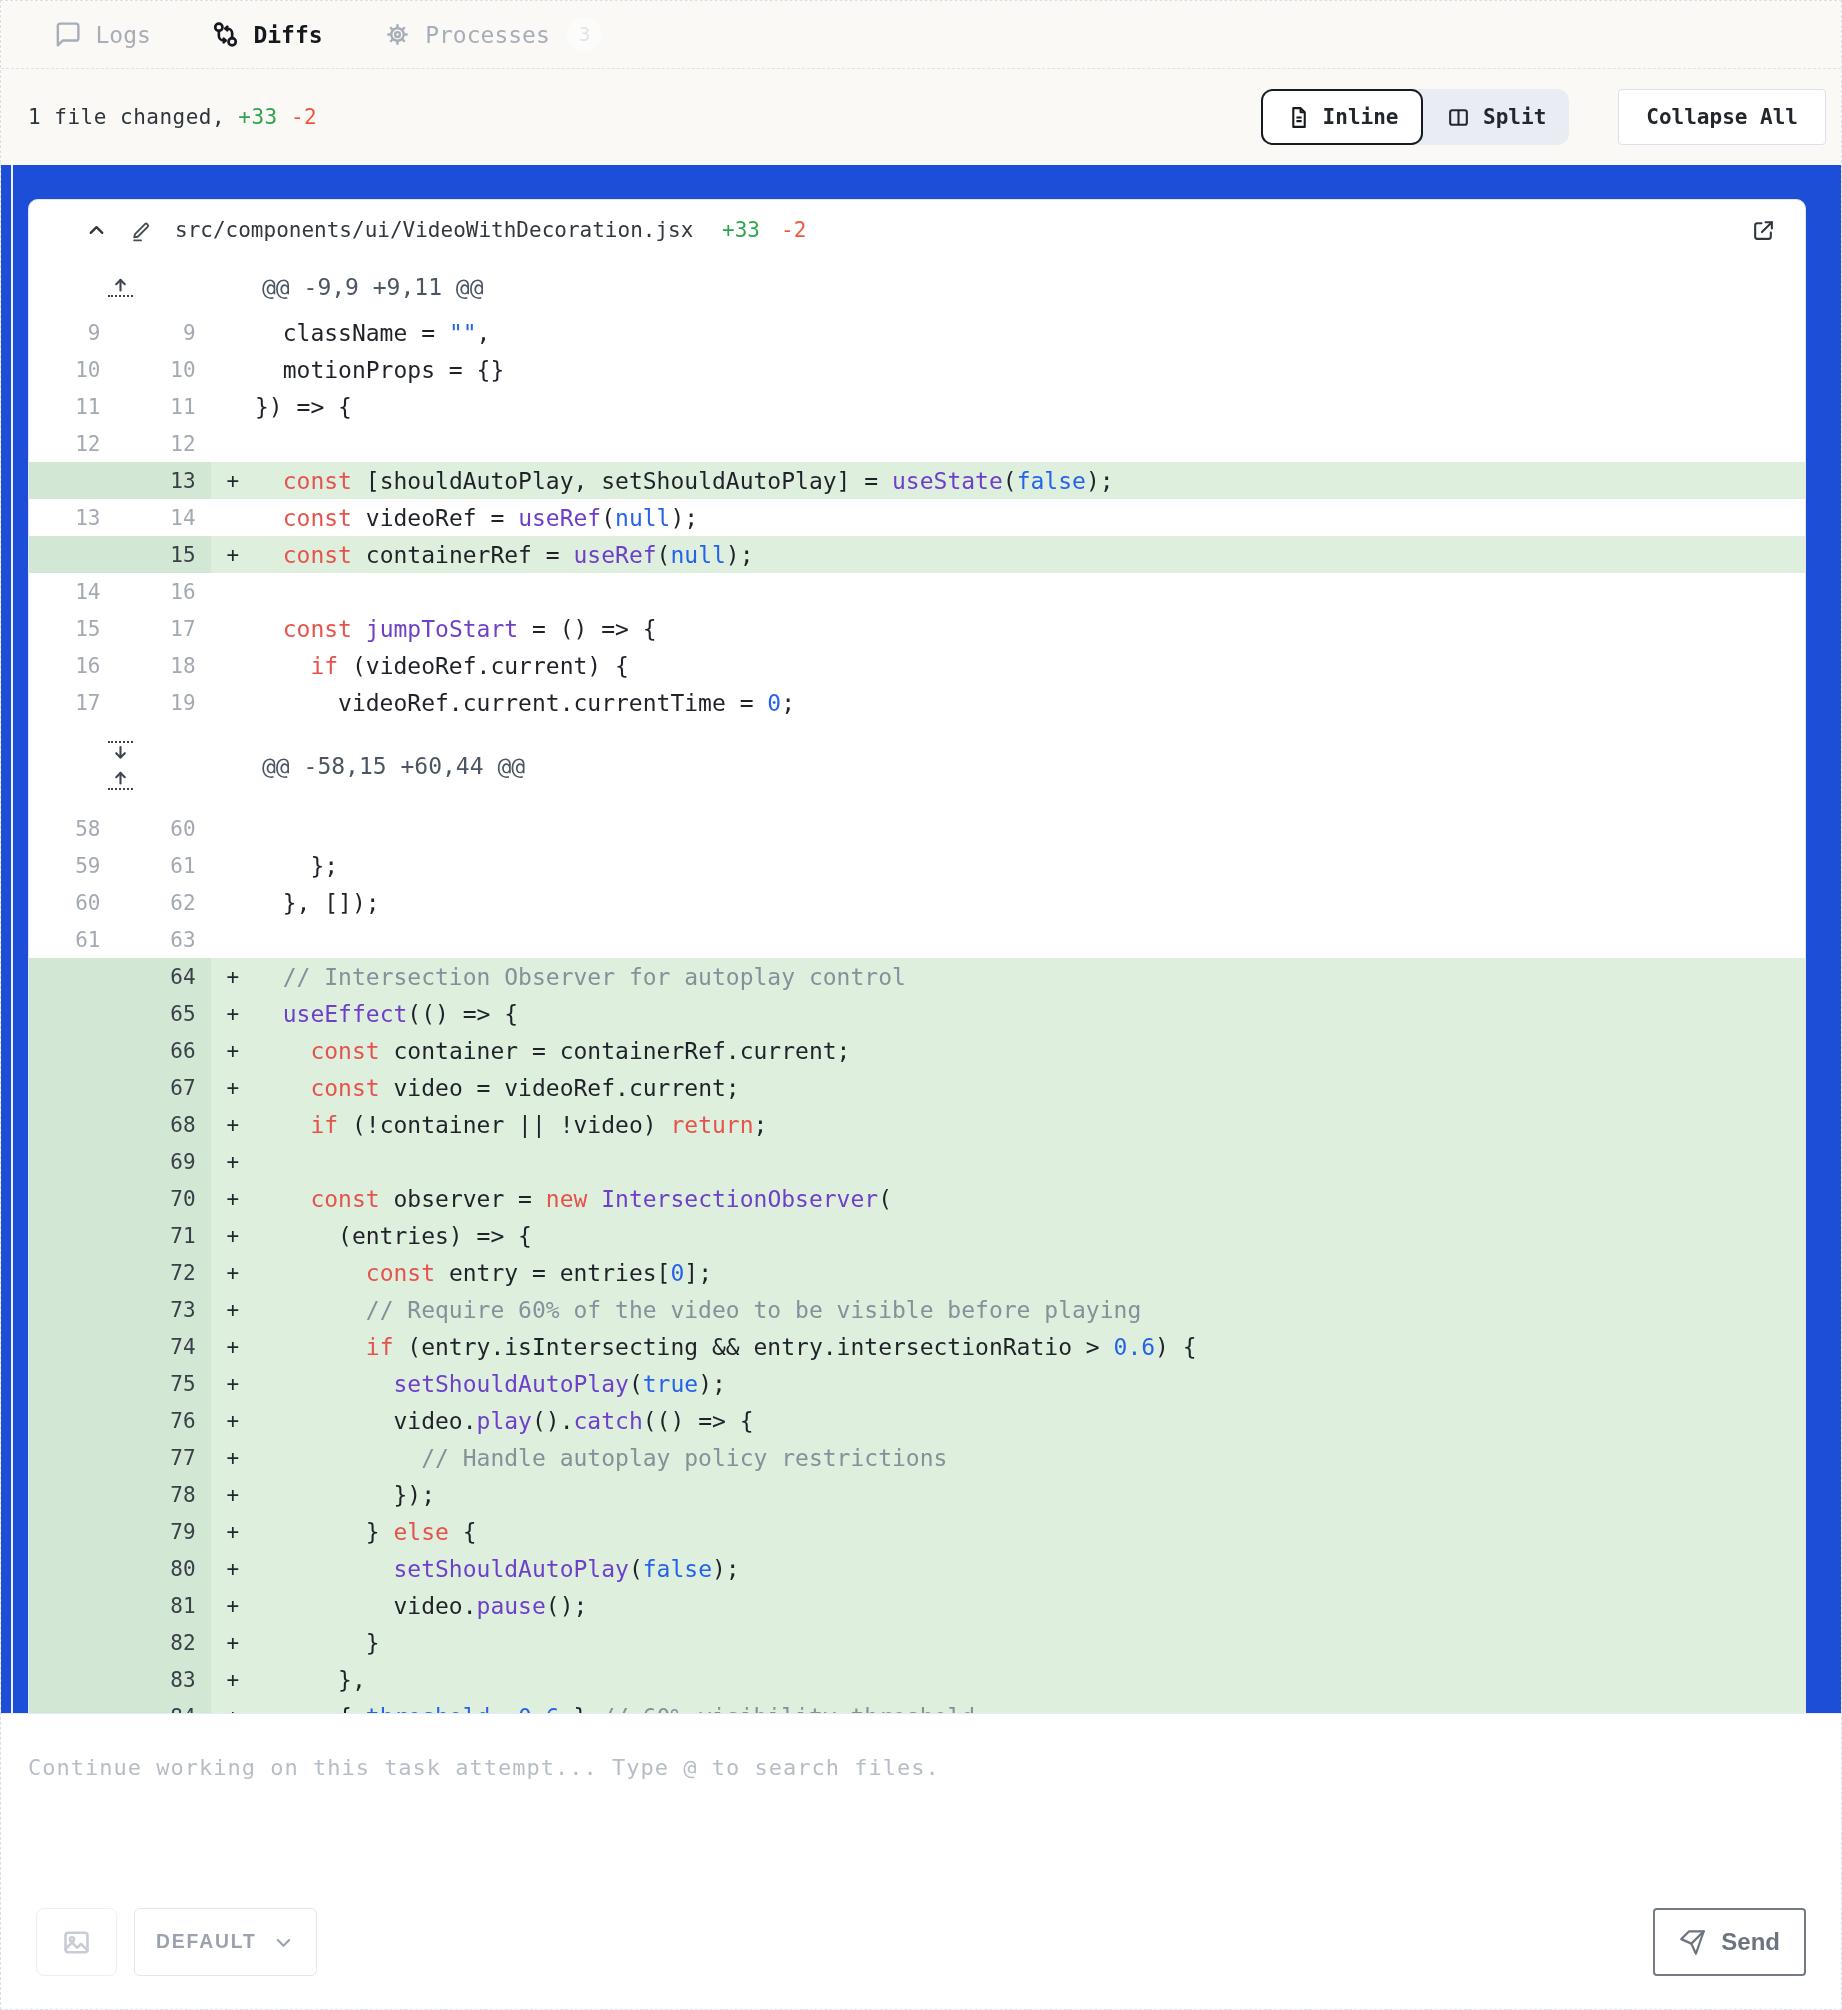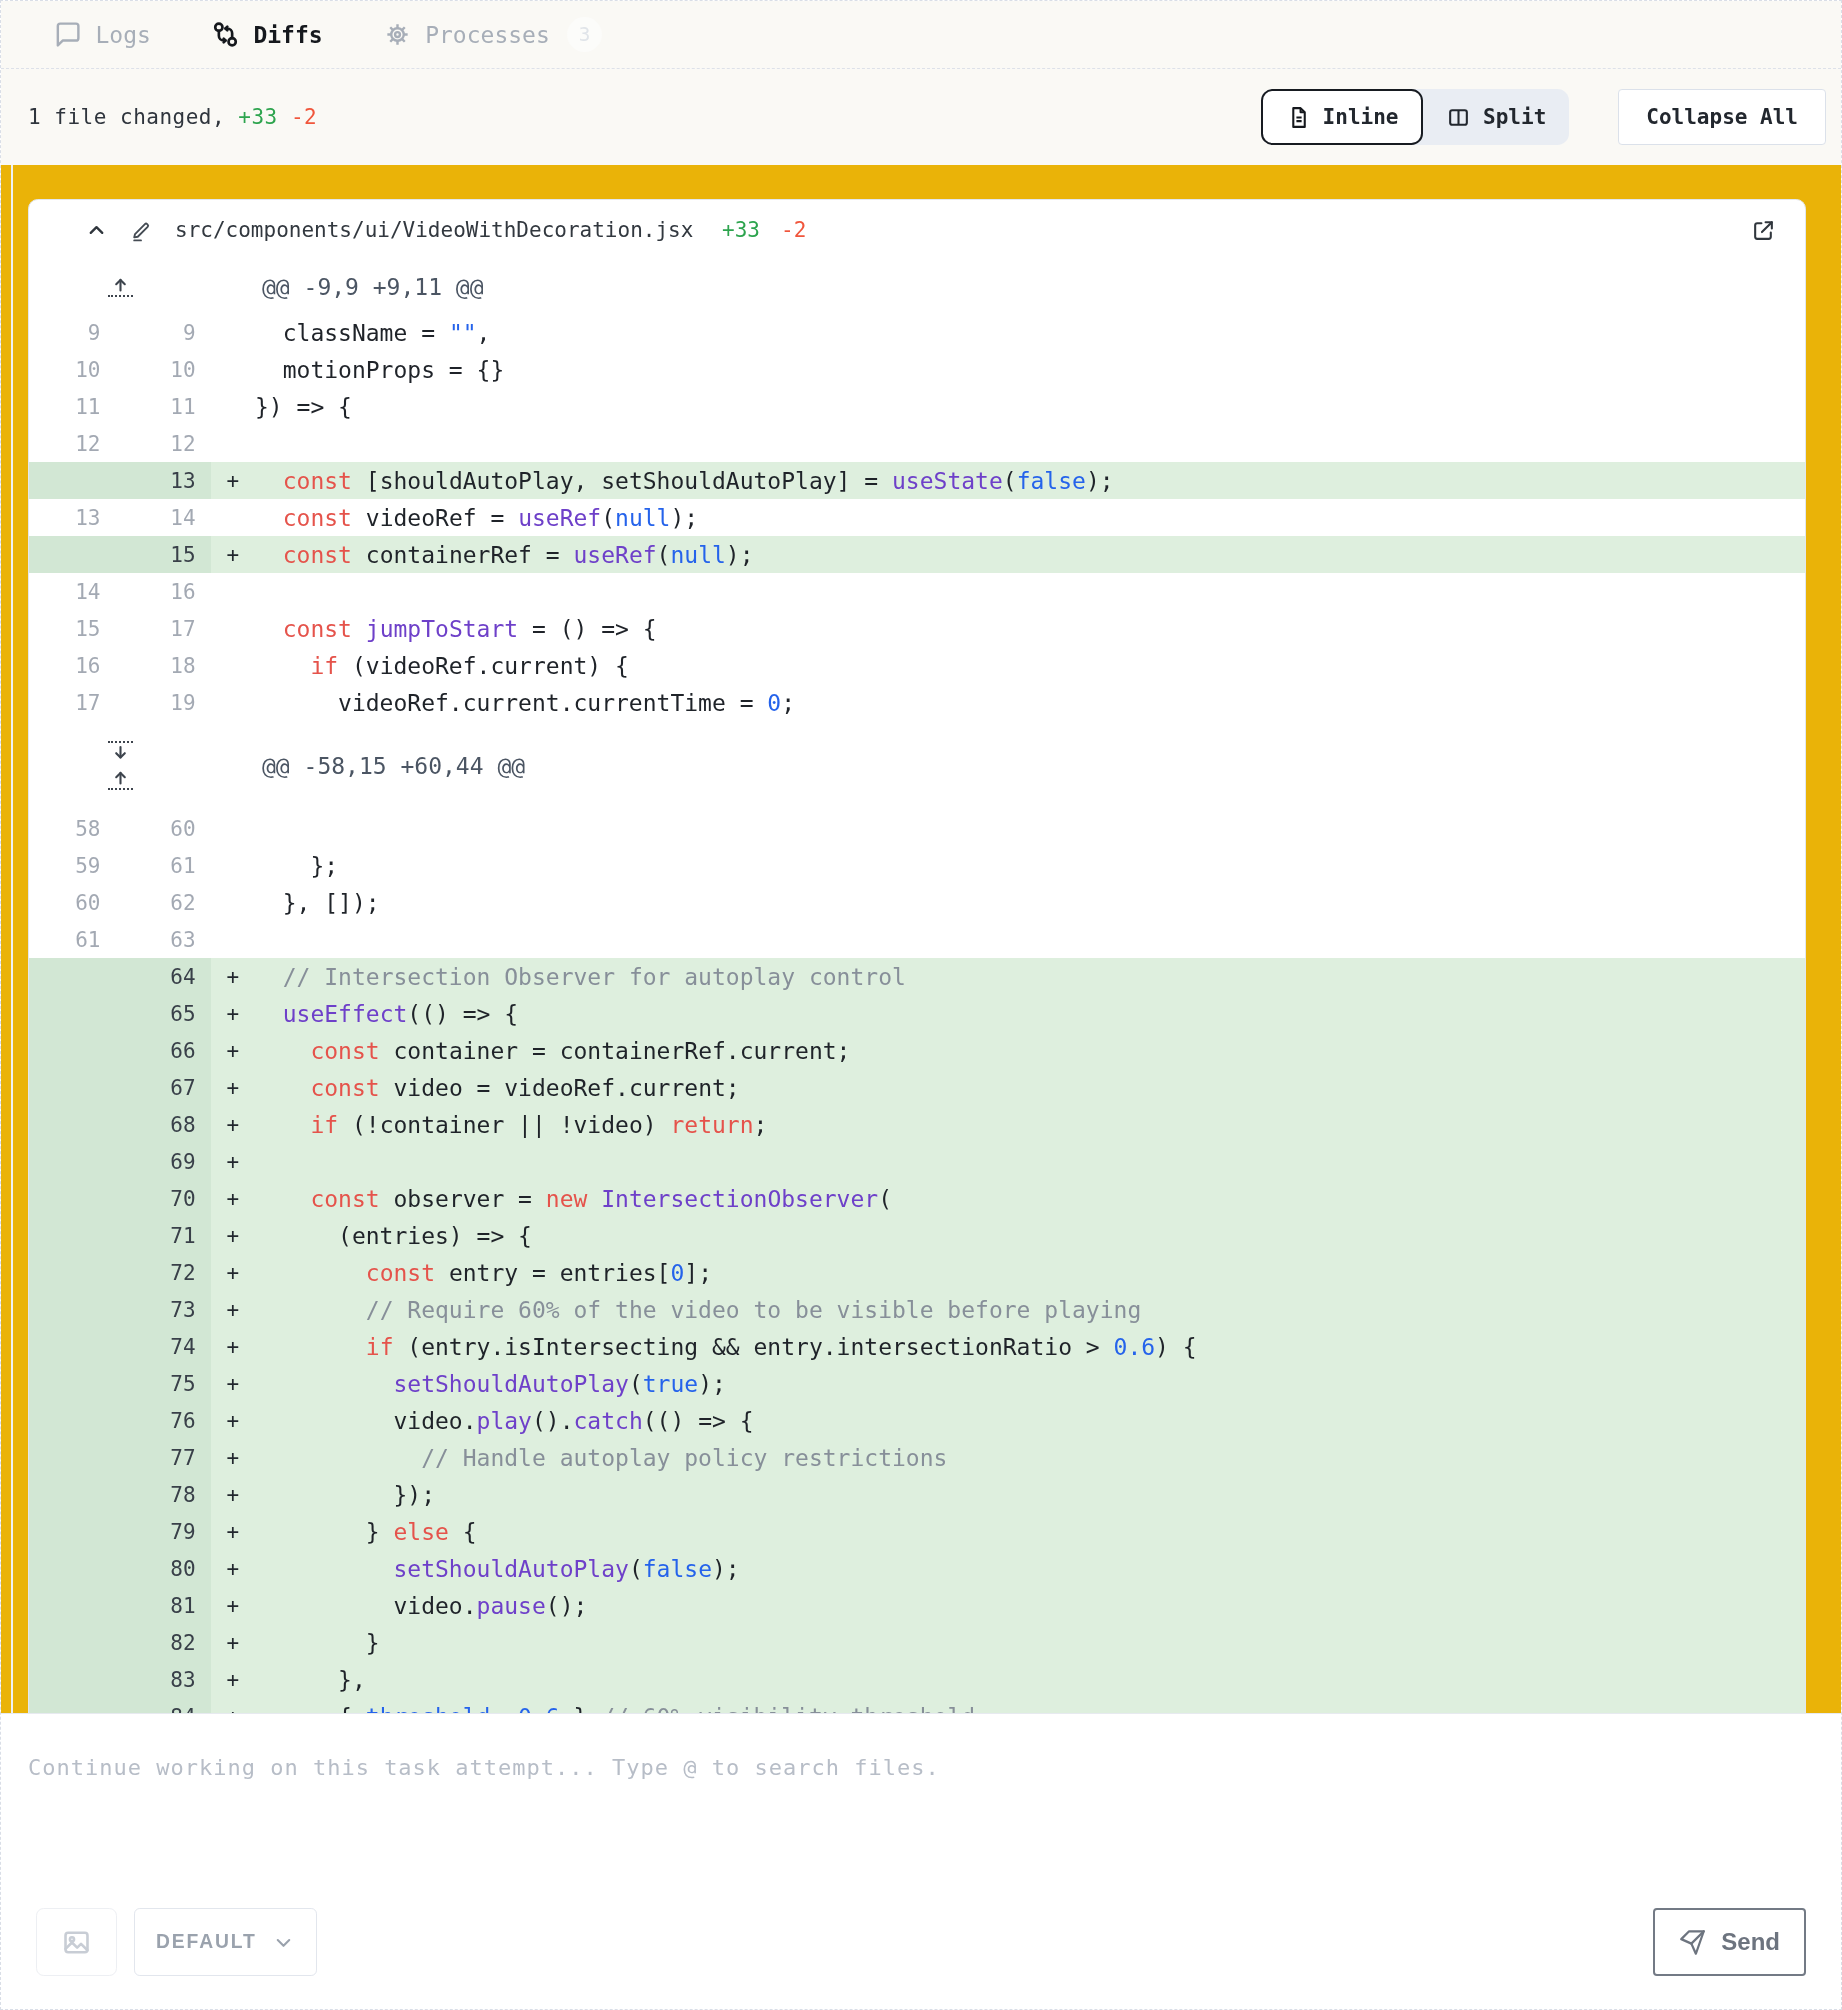--- a/index.html
+++ b/index.html
@@ -31,21 +31,21 @@
          align-items:center; padding:0; }
   .seg-btn { display:flex; align-items:center; gap:11.6px; font-size:21px; font-weight:700;
              color:#22272e; padding:0 23px; height:56px; border-radius:11.6px; cursor:pointer; }
   .seg-btn.on { background:#fff; border:2.9px solid #171b21; height:56px; }
   .btn-plain { height:56px; background:#fff; border:1.9px solid #dbe1ea; border-radius:3.9px;
                display:flex; align-items:center; padding:0 27px; font-size:21px;
                font-weight:700; color:#22272e; cursor:pointer;margin-left:24px; }
 
   
   .content { position:absolute; left:0; top:164px; width:100%; height:1550px;
-             background:#eab308; overflow:hidden; }
+             background:#1d4ed8; overflow:hidden; }
   .content .edge { position:absolute; left:9.7px; top:0; bottom:0; width:1.9px; background:#eef1f5; }
   .panel { position:absolute; left:27px; top:34px; width:1778px; height:1757px;
            background:#fff; border:1.9px solid #e2e7ee; border-radius:9.7px; overflow:hidden; }
   .file-head { height:60px; display:flex; align-items:center; padding:0 29px 0 56px; gap:21px; }
   .file-head .path { font-size:21px; color:#32383f; }
   .file-head .add { font-size:21px; color:#2da44e; margin-left:7.7px; }
   .file-head .del { font-size:21px; color:#f0563c; }
   .file-head .spacer { flex:1; }
   .iconbtn { background:none; border:none; cursor:pointer; display:flex; align-items:center; }
 

